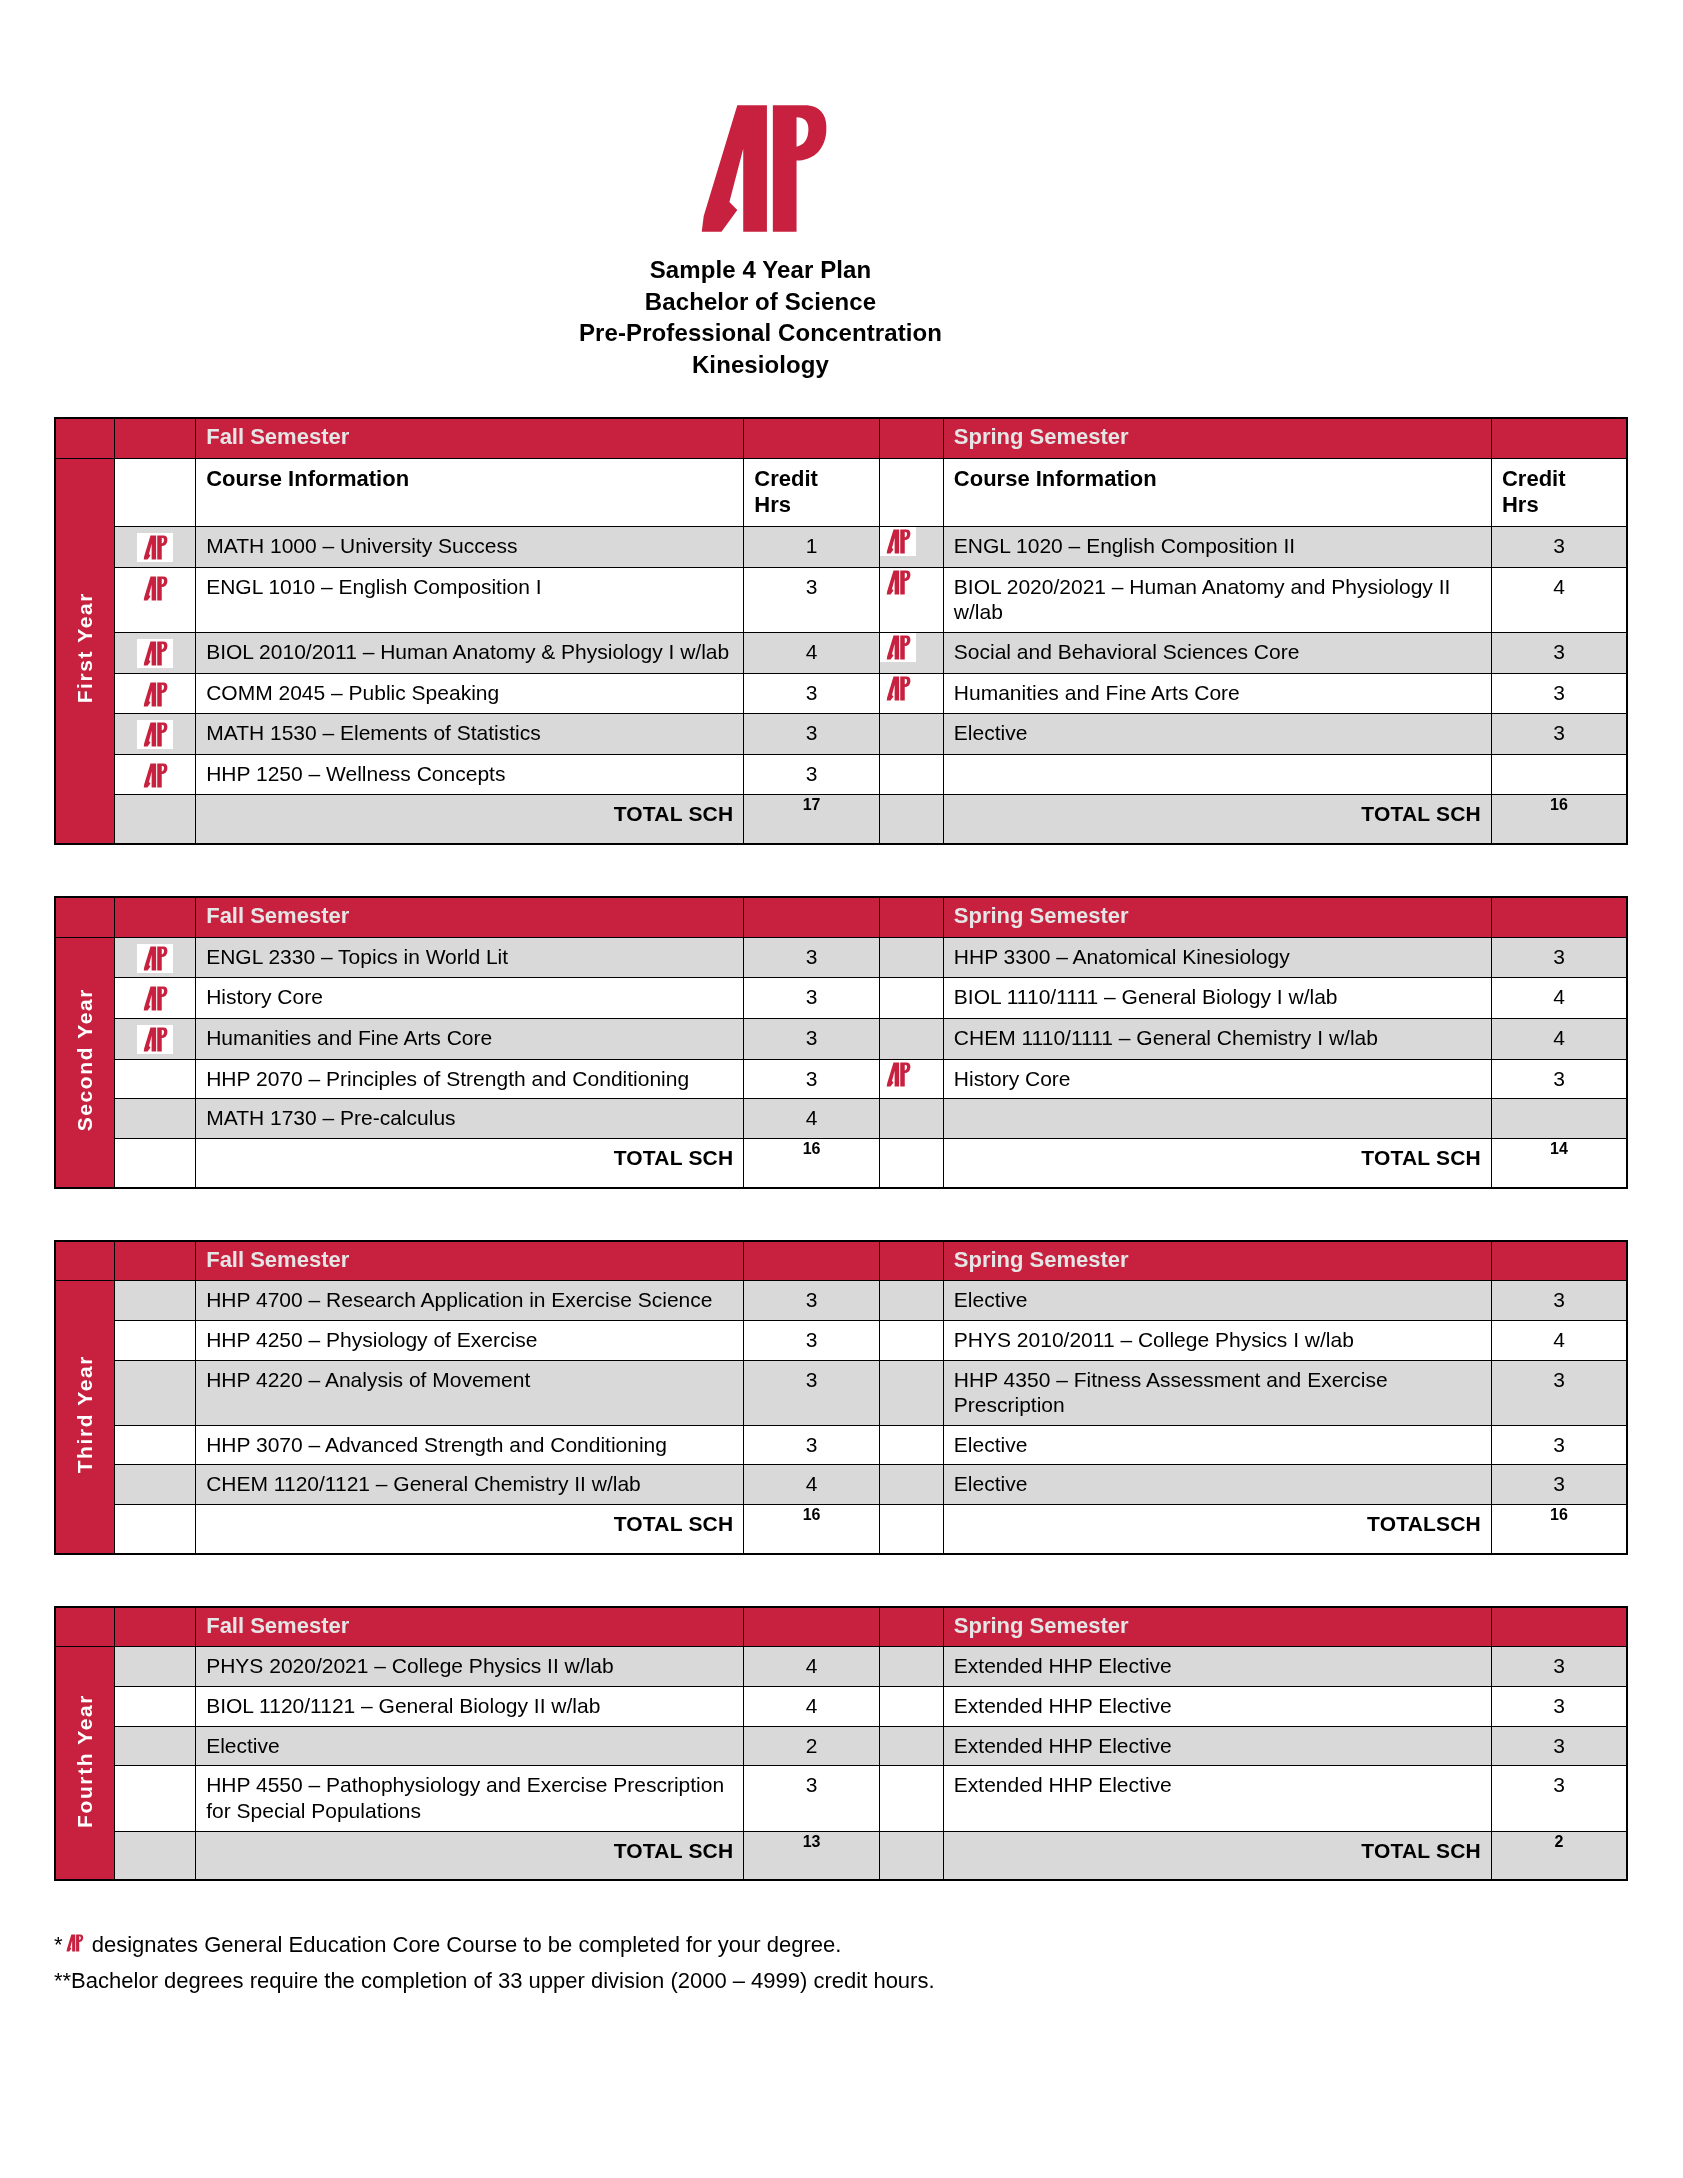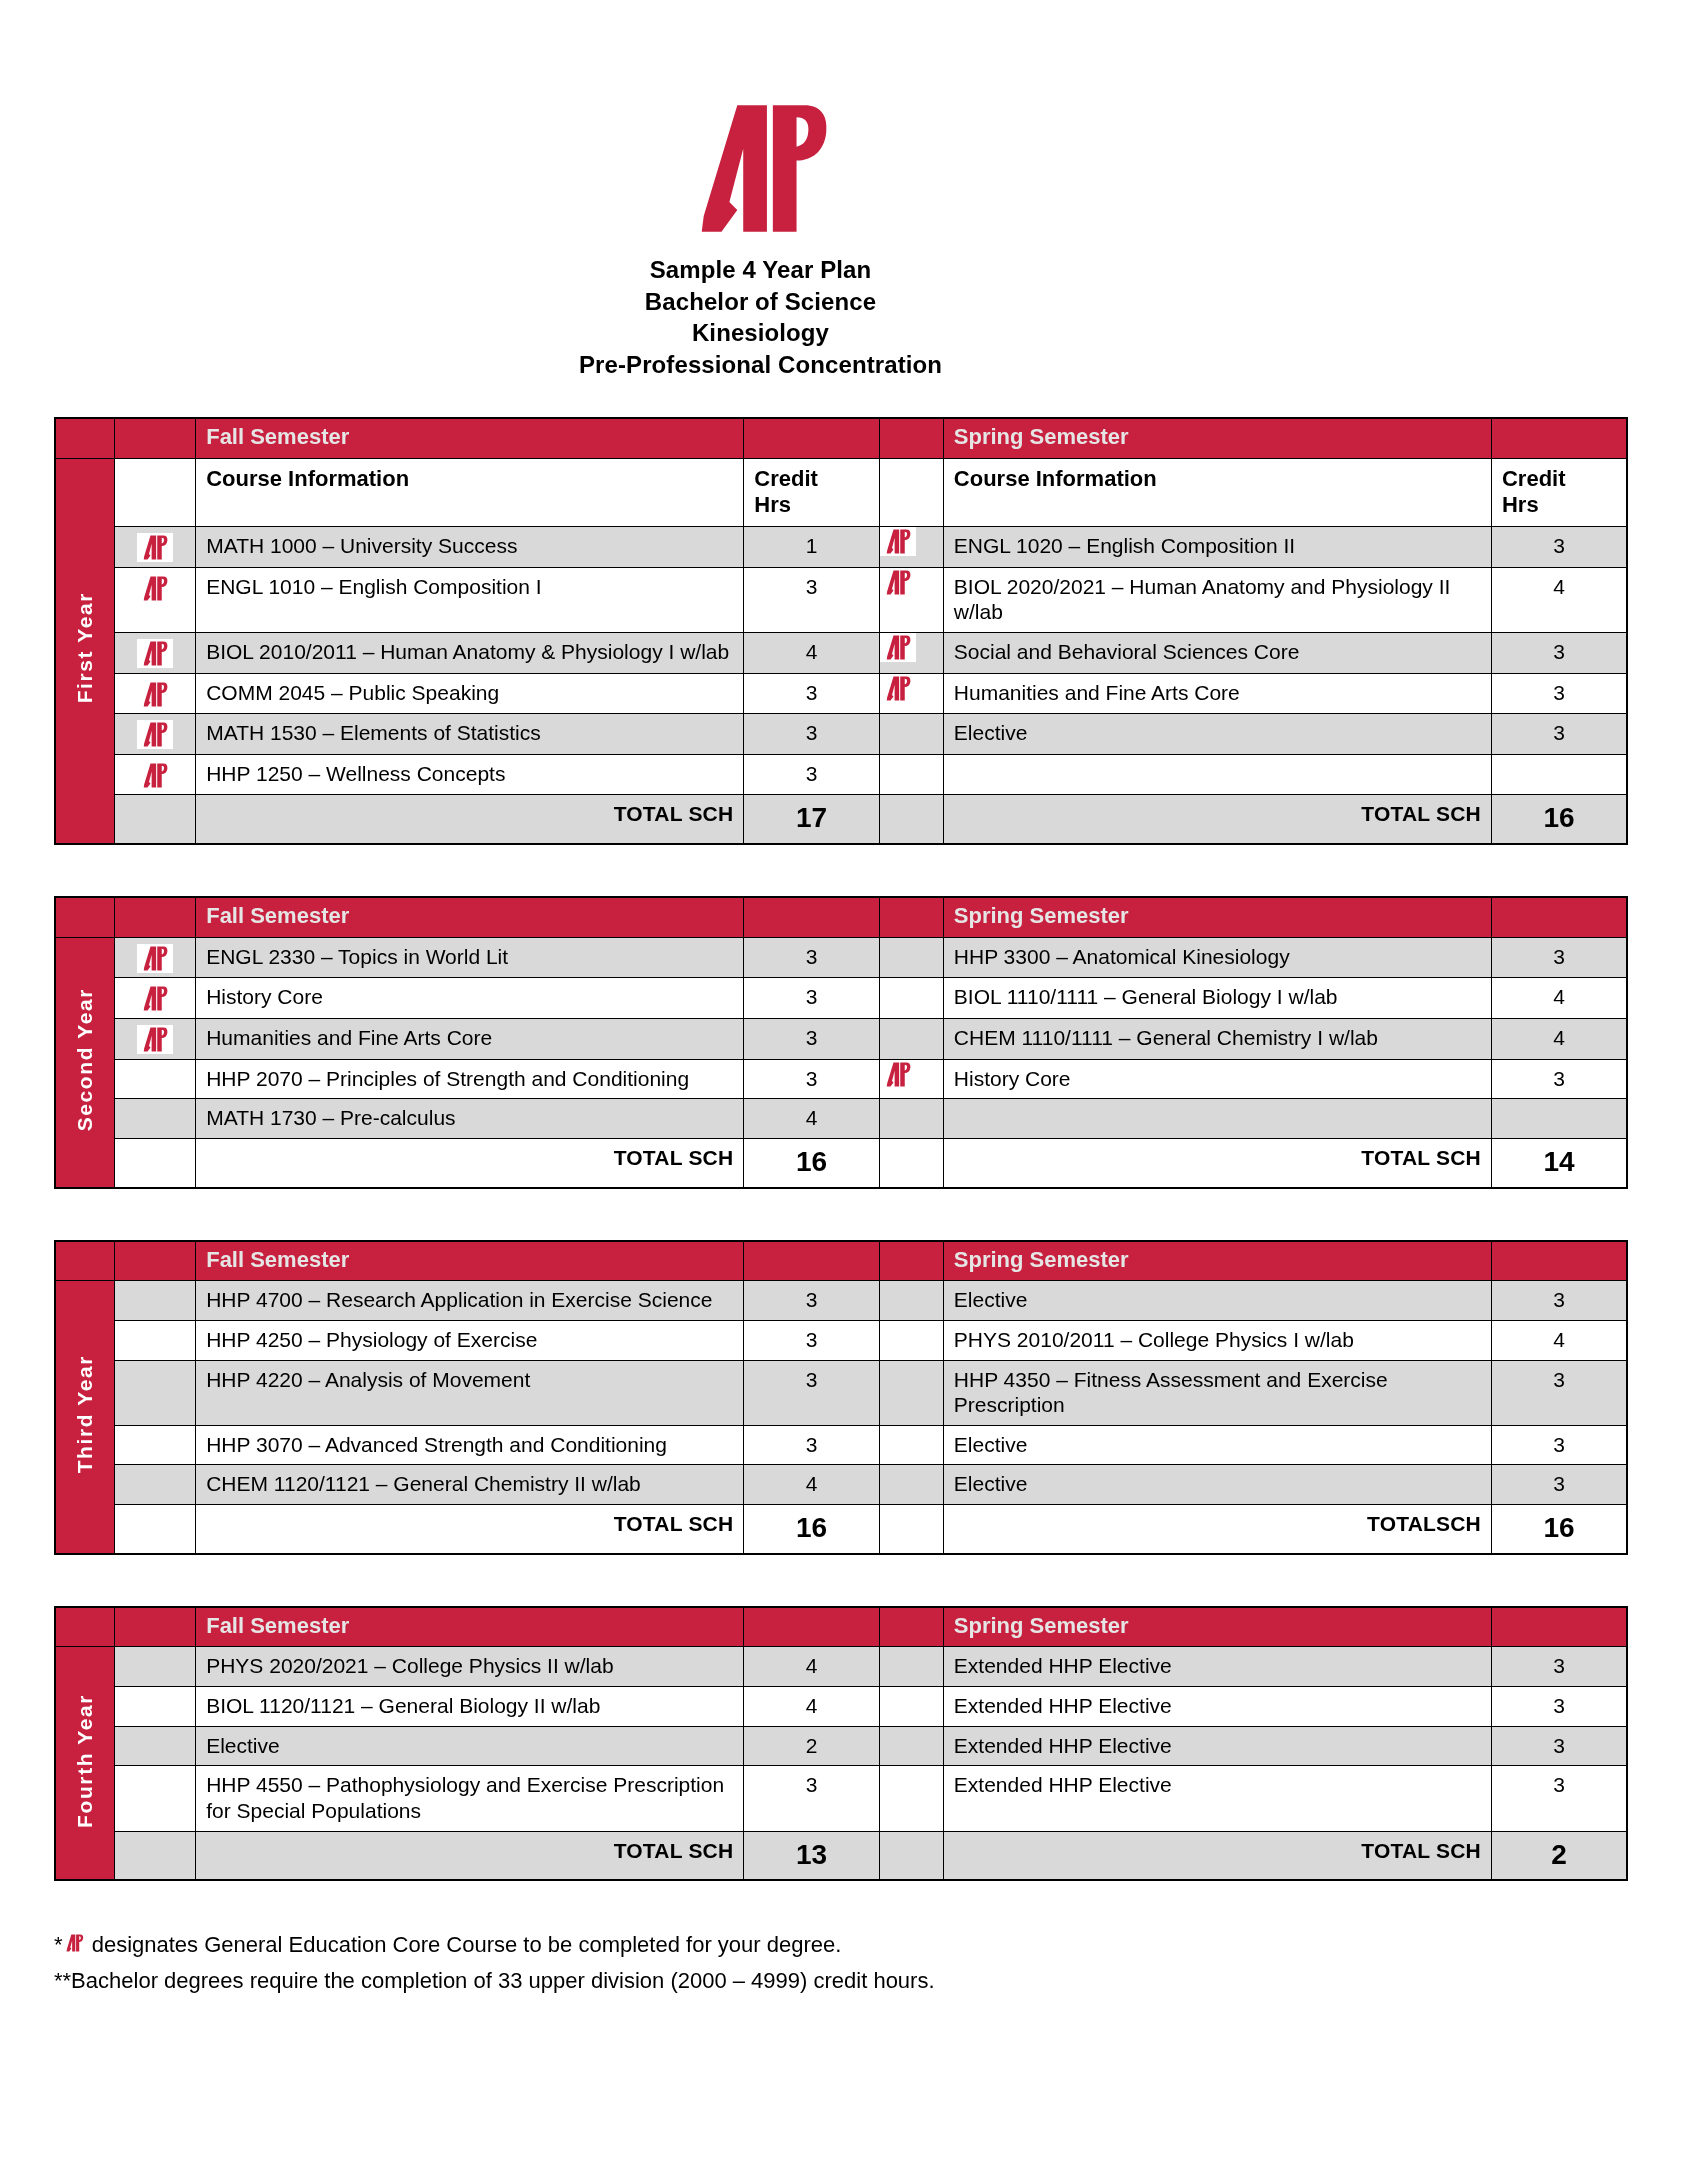--- a/index.html
+++ b/index.html
@@ -142,23 +142,23 @@
 
   td.total {
     font-weight: bold;
     font-size: 21px;
     text-align: right;
     padding: 6px 10px 16px 0;
     letter-spacing: 0.2px;
   }
   td.total-hrs {
     font-weight: bold;
-    font-size: 28px;
+    font-size: 16px;
     text-align: center;
-    padding: 6px 0 7px 0;
+    padding: 0 0 7px 0;
   }
   tr.total-shade td { background: #D9D9D9; }
   tr.total-light td { background: #ffffff; }
 
   
   .ap-mini {
     display: inline-block;
     background: #ffffff;
     padding: 1px 3px;
     line-height: 0;
@@ -191,22 +191,22 @@
         <path d="M56 6 L86 6 L86 134 L62 134 L62 50 L48 104 L56 112 L40 134 L20 134 L22 118 Z"></path>
 
         <path d="M92 6 L124 6 C140 6 148 16 146 34 C144 52 132 62 116 62 L116 48 C124 46 128 40 128 30 C128 22 124 18 116 18 L116 134 L92 134 Z"></path>
       </g>
     </svg>
   </div>
 
   <div class="title-block">
     <div>Sample 4 Year Plan</div>
     <div>Bachelor of Science</div>
+    <div>Pre-Professional Concentration</div>
     <div>Kinesiology</div>
-    <div>Pre-Professional Concentration</div>
   </div>
 
   <div class="tables-area" id="tables-area">
       <table class="year-table">
         <colgroup>
           <col class="c-year">
           <col class="c-icon">
           <col class="c-course">
           <col class="c-hrs">
           <col class="c-gap">

